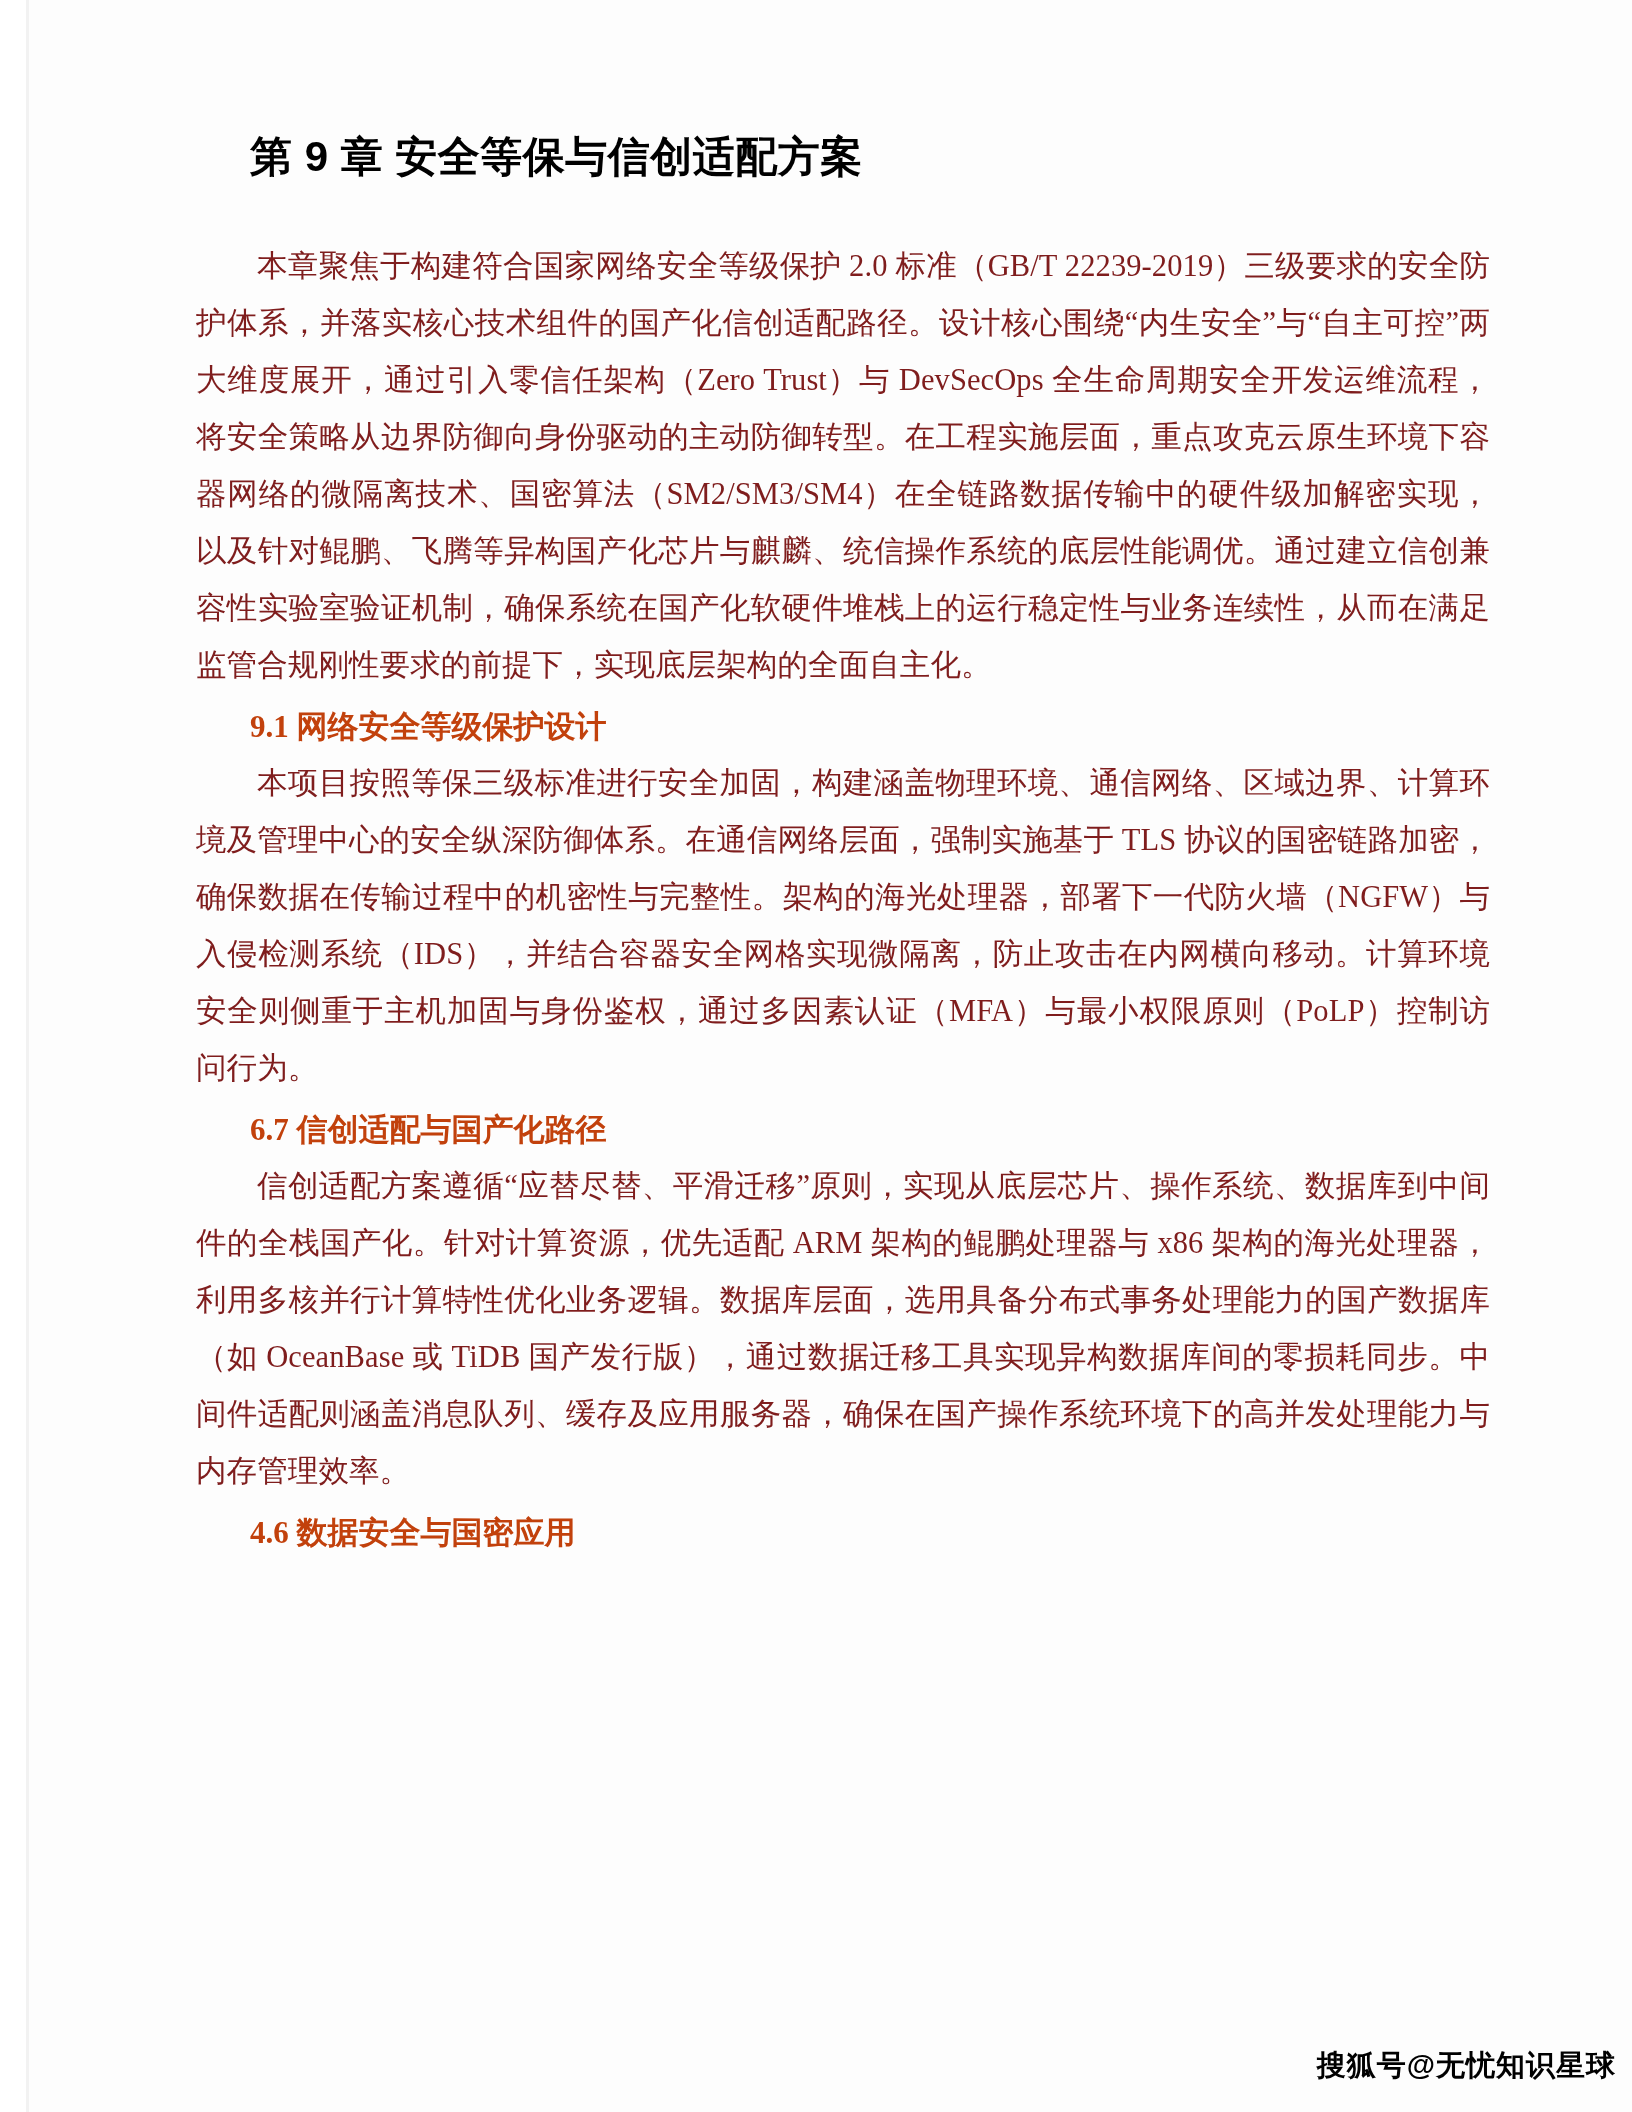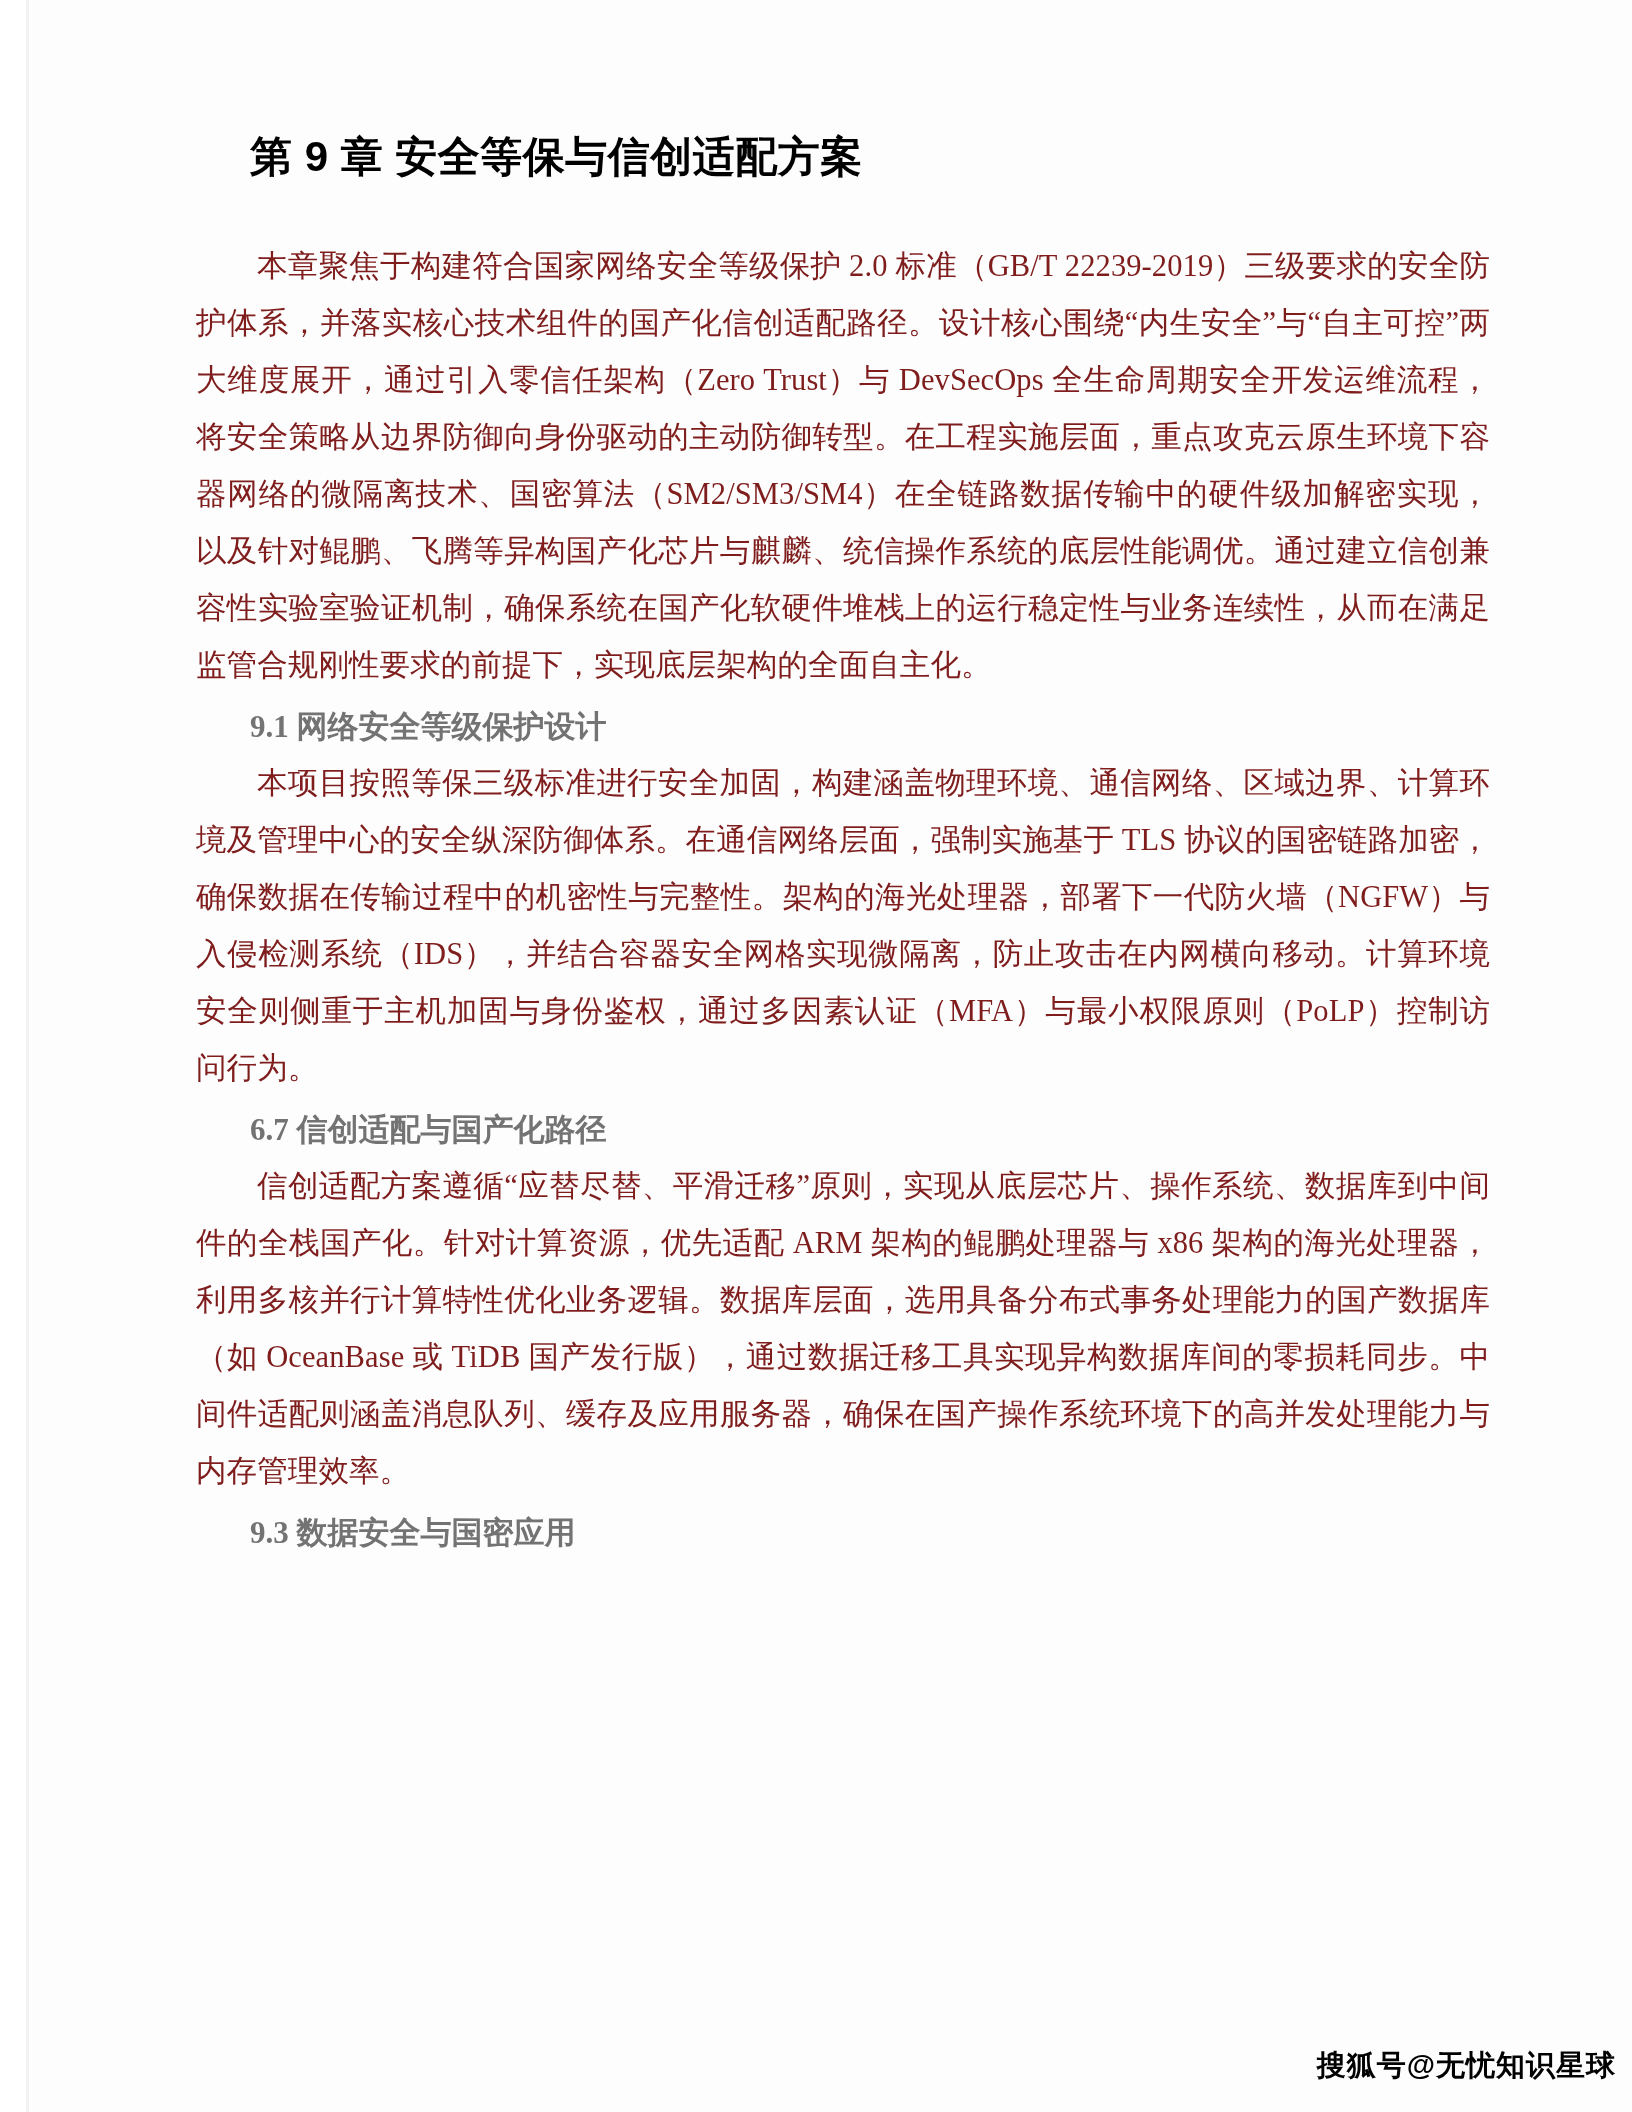--- a/index.html
+++ b/index.html
@@ -44,21 +44,21 @@
     color: #7f1d1d;
     letter-spacing: 0.1px;
   }
   .section-heading {
     font-family: "Liberation Serif", "DejaVu Serif", serif;
     font-weight: bold;
     font-size: 31px;
     line-height: 57px;
     margin: 4px 0 0 0;
     padding-left: 54px;
-    color: #737373;
+    color: #c2410c;
   }
   .watermark {
     position: absolute;
     right: 42px;
     bottom: 26px;
     font-family: "Liberation Sans", "DejaVu Sans", sans-serif;
     font-size: 29px;
     font-weight: 600;
     color: #000000;
     letter-spacing: 1px;
@@ -89,18 +89,18 @@
     <h1 class="chapter-title">第 9 章 安全等保与信创适配方案</h1>
 
     <p class="body-para">本章聚焦于构建符合国家网络安全等级保护 2.0 标准（GB/T 22239-2019）三级要求的安全防护体系，并落实核心技术组件的国产化信创适配路径。设计核心围绕“内生安全”与“自主可控”两大维度展开，通过引入零信任架构（Zero Trust）与 DevSecOps 全生命周期安全开发运维流程，将安全策略从边界防御向身份驱动的主动防御转型。在工程实施层面，重点攻克云原生环境下容器网络的微隔离技术、国密算法（SM2/SM3/SM4）在全链路数据传输中的硬件级加解密实现，以及针对鲲鹏、飞腾等异构国产化芯片与麒麟、统信操作系统的底层性能调优。通过建立信创兼容性实验室验证机制，确保系统在国产化软硬件堆栈上的运行稳定性与业务连续性，从而在满足监管合规刚性要求的前提下，实现底层架构的全面自主化。</p>
 
     <h2 class="section-heading">9.1 网络安全等级保护设计</h2>
     <p class="body-para">本项目按照等保三级标准进行安全加固，构建涵盖物理环境、通信网络、区域边界、计算环境及管理中心的安全纵深防御体系。在通信网络层面，强制实施基于 TLS 协议的国密链路加密，确保数据在传输过程中的机密性与完整性。架构的海光处理器，部署下一代防火墙（NGFW）与入侵检测系统（IDS），并结合容器安全网格实现微隔离，防止攻击在内网横向移动。计算环境安全则侧重于主机加固与身份鉴权，通过多因素认证（MFA）与最小权限原则（PoLP）控制访问行为。</p>
 
     <h2 class="section-heading">6.7 信创适配与国产化路径</h2>
     <p class="body-para">信创适配方案遵循“应替尽替、平滑迁移”原则，实现从底层芯片、操作系统、数据库到中间件的全栈国产化。针对计算资源，优先适配 ARM 架构的鲲鹏处理器与 x86 架构的海光处理器，利用多核并行计算特性优化业务逻辑。数据库层面，选用具备分布式事务处理能力的国产数据库（如 OceanBase 或 TiDB 国产发行版），通过数据迁移工具实现异构数据库间的零损耗同步。中间件适配则涵盖消息队列、缓存及应用服务器，确保在国产操作系统环境下的高并发处理能力与内存管理效率。</p>
 
-    <h2 class="section-heading">9.3 数据安全与国密应用</h2>
+    <h2 class="section-heading">4.6 数据安全与国密应用</h2>
 
   </div>
 
   <div class="watermark">搜狐号@无忧知识星球</div>
 </div>
 
 </body></html>

